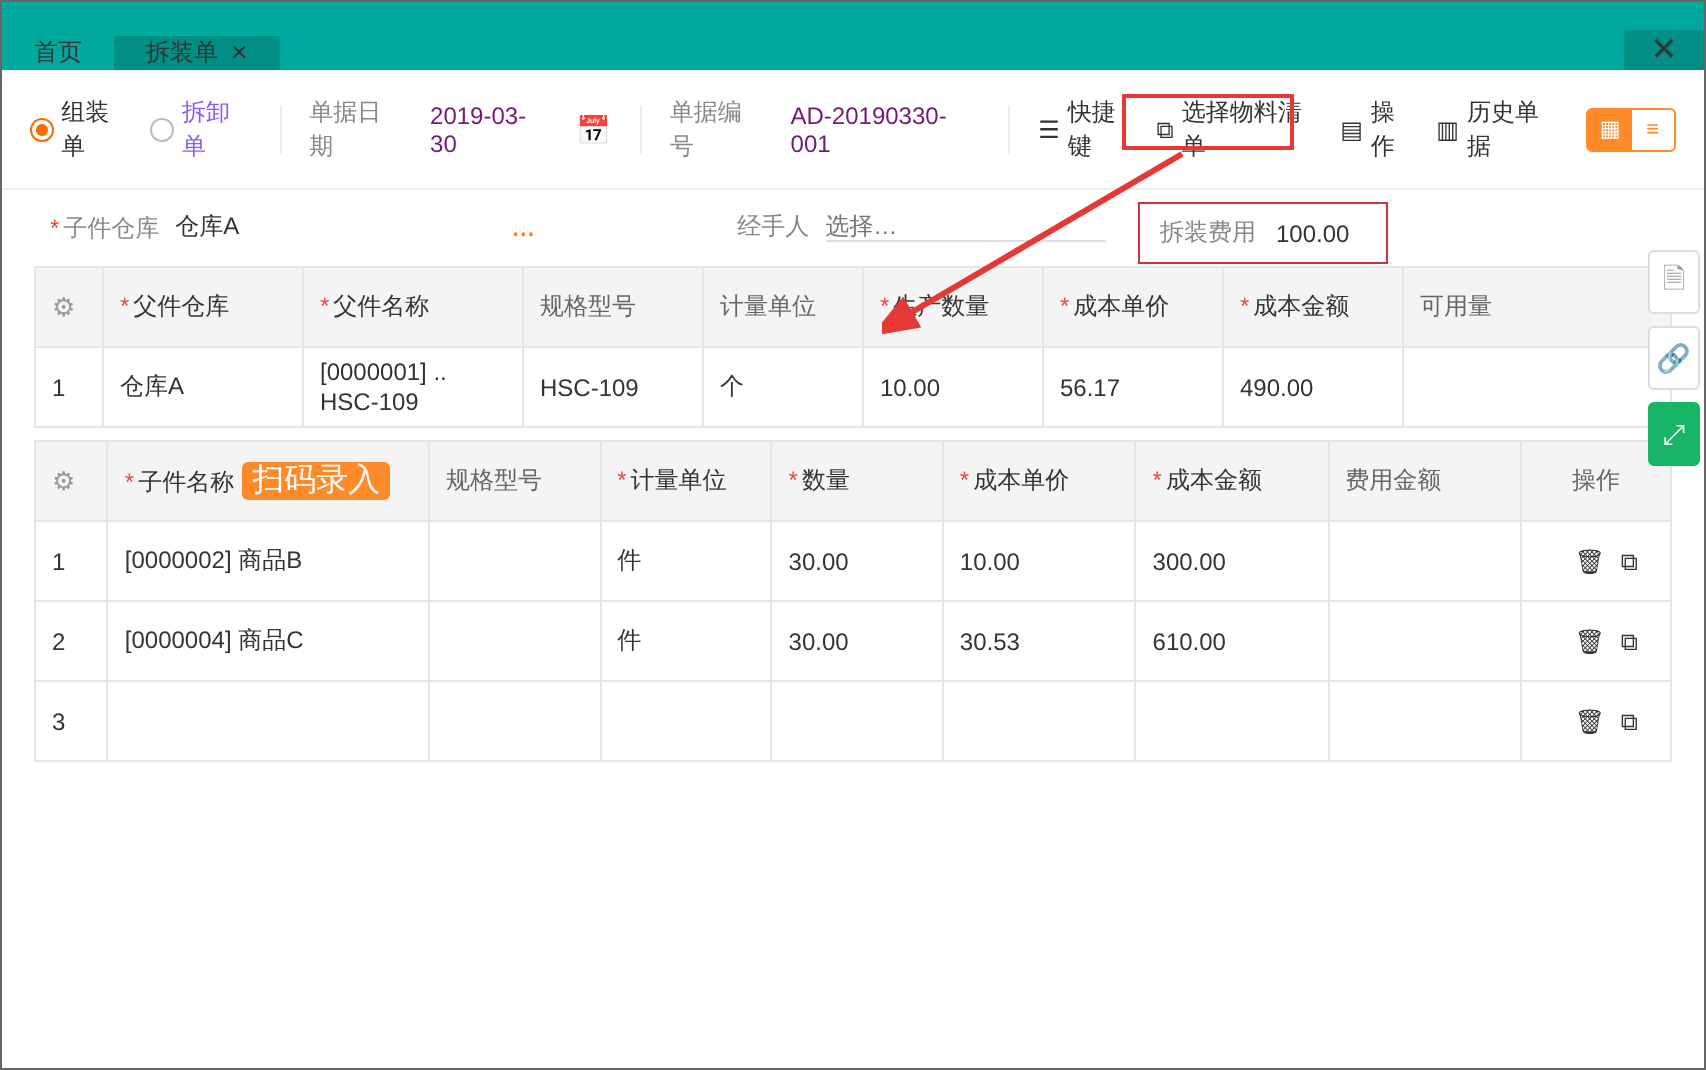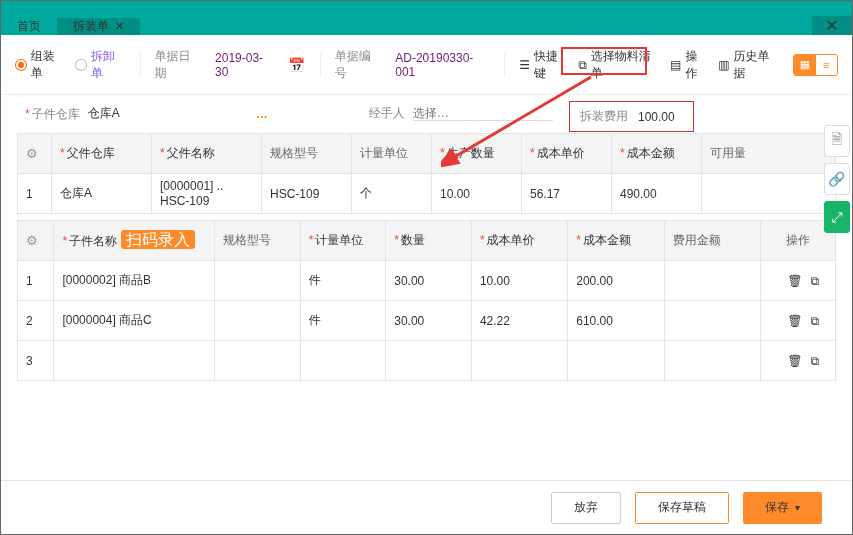--- a/index.html
+++ b/index.html
@@ -204,31 +204,31 @@
         <th>费用金额</th>
         <th style="text-align:center">操作</th>
       </tr>
       <tr>
         <td>1</td>
         <td>[0000002]  商品B</td>
         <td></td>
         <td>件</td>
         <td>30.00</td>
         <td>10.00</td>
-        <td>200.00</td>
+        <td>300.00</td>
         <td></td>
         <td class="rowicons"><span>🗑</span><span>⧉</span></td>
       </tr>
       <tr>
         <td>2</td>
         <td>[0000004]  商品C</td>
         <td></td>
         <td>件</td>
         <td>30.00</td>
-        <td>42.22</td>
+        <td>30.53</td>
         <td>610.00</td>
         <td></td>
         <td class="rowicons"><span>🗑</span><span>⧉</span></td>
       </tr>
       <tr>
         <td>3</td>
         <td></td>
             <td></td>
             <td></td>
             <td></td>
@@ -249,26 +249,14 @@
       </defs>
     <line x1="150" y1="6" x2="10" y2="88" stroke="#e53935" stroke-width="3" marker-end="url(#ah)"></line>
   </svg>
 
   <div class="rail">
     <div class="chip">🗎</div>
     <div class="chip">🔗</div>
     <div class="chip green">⤢</div>
   </div>
 
-  <div class="bottombar">
-    <div class="btn ghost">
-        <span>放弃</span>
-      </div>
-    <div class="btn outline">
-        <span>保存草稿</span>
-      </div>
-    <div class="btn primary">
-        <span>保存</span>
-        <span class="caret">▾</span>
-      </div>
-  </div>
 
 </div>
 
 </body></html>

